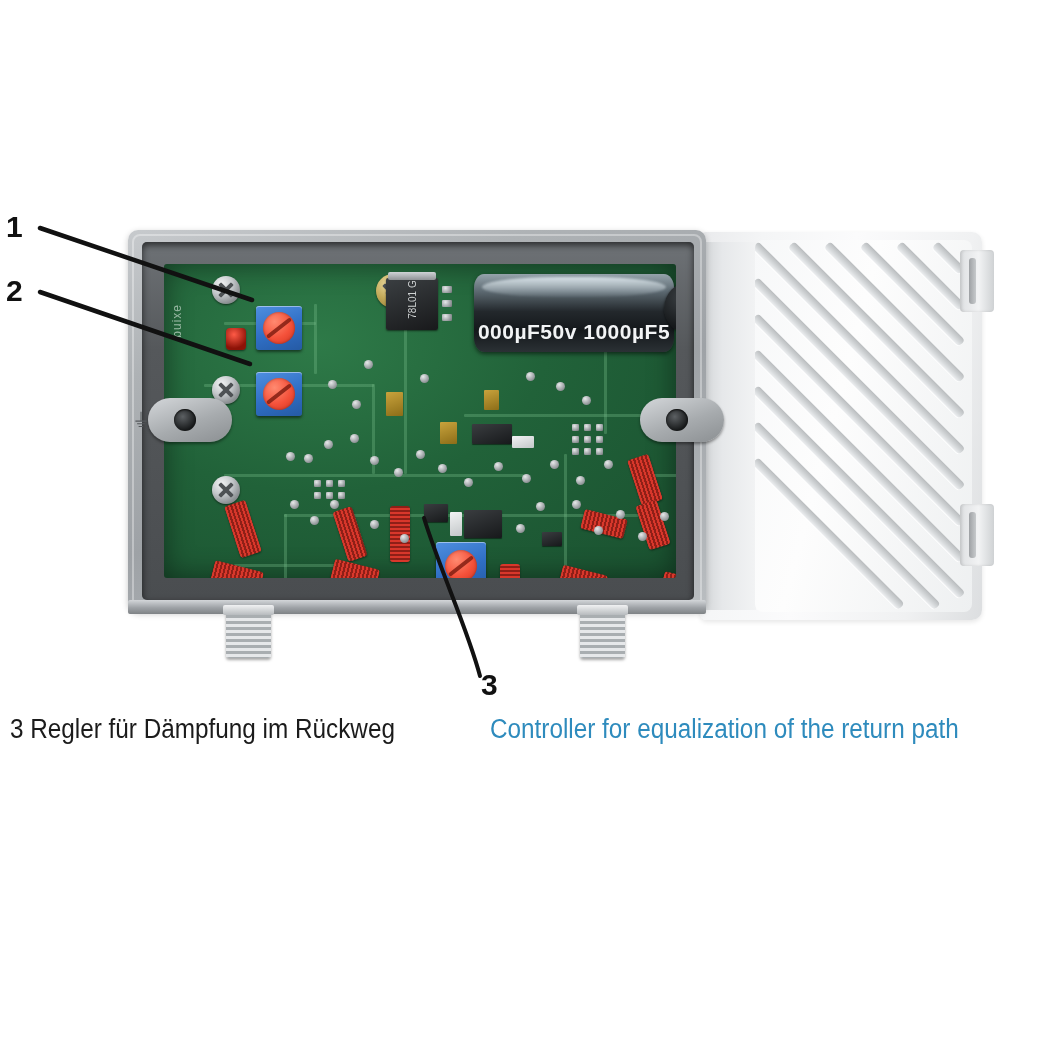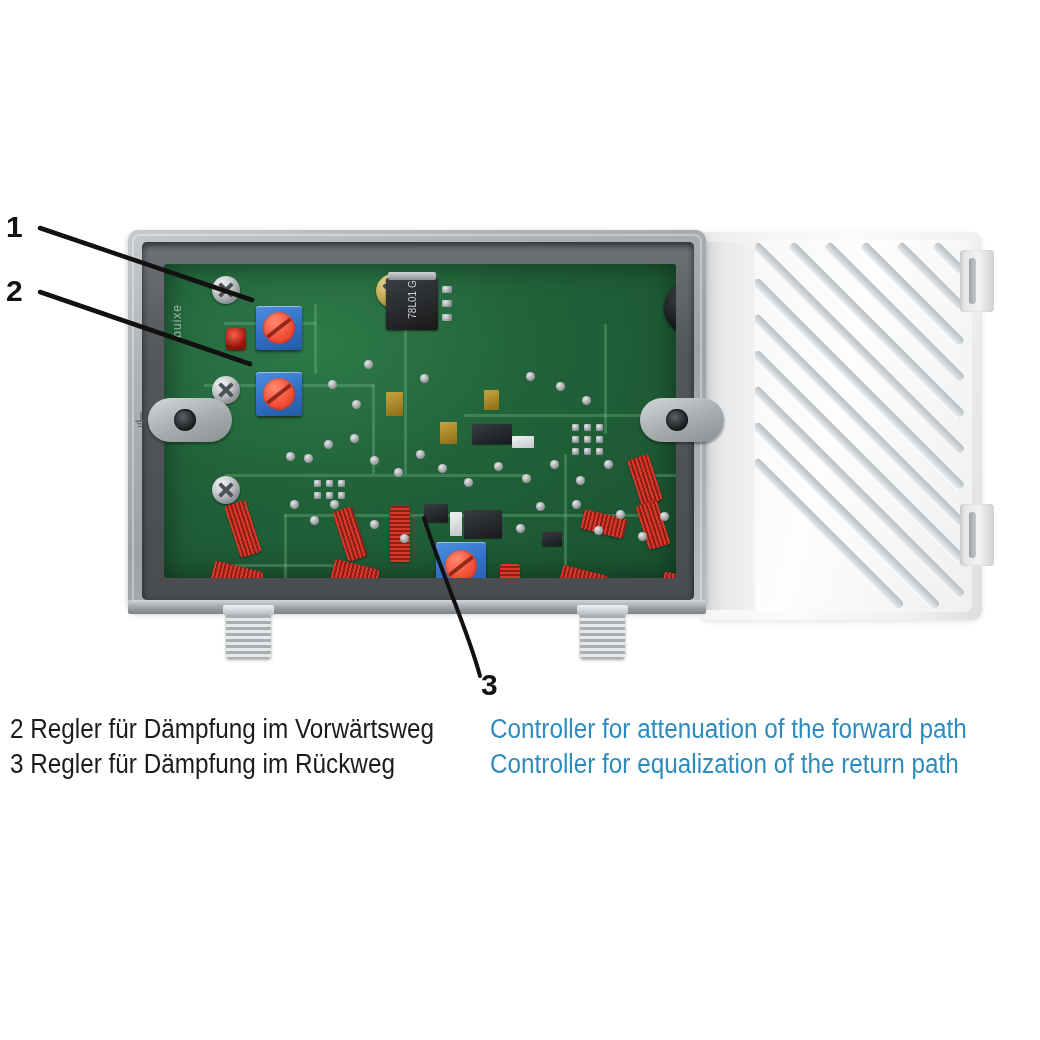--- a/index.html
+++ b/index.html
@@ -293,20 +293,24 @@
           <div class="screw brass" style="left:212px;top:10px;width:34px;height:34px;"></div>
 
           <div class="to220">
             <div class="tab"></div>
             <div class="t">78L01 G</div>
           </div>
           <div class="pad sq" style="left:278px;top:22px;width:10px;height:7px;"></div>
           <div class="pad sq" style="left:278px;top:36px;width:10px;height:7px;"></div>
           <div class="pad sq" style="left:278px;top:50px;width:10px;height:7px;"></div>
 
+          <div class="bigcap">
+            <div class="sheen"></div>
+            <div class="caplabel">000µF50v  1000µF5</div>
+          </div>
 
           <div class="smallcap" style="left:500px;top:18px;">
             <div class="t">MDKL2 R8152</div>
           </div>
 
           <div class="chipyel" style="left:222px;top:128px;width:17px;height:24px;"></div>
           <div class="chipyel" style="left:276px;top:158px;width:17px;height:22px;"></div>
           <div class="chipyel" style="left:320px;top:126px;width:15px;height:20px;"></div>
 
           <div class="chipblk" style="left:308px;top:160px;width:40px;height:20px;"></div>
@@ -416,22 +420,18 @@
     <line x1="40" y1="292" x2="250" y2="364" stroke="#111" stroke-width="4.5" stroke-linecap="round"></line>
     <path d="M 424 518 C 440 570 468 630 480 676" stroke="#111" stroke-width="4" fill="none" stroke-linecap="round"></path>
   </svg>
 
   <div class="callout-num" style="left:6px;top:212px;">1</div>
   <div class="callout-num" style="left:6px;top:276px;">2</div>
   <div class="callout-num" style="left:481px;top:670px;">3</div>
 
   <div class="legend">
     <div class="lrow">
-      <div class="de">2 Regler für Dämpfung im Vorwärtsweg</div>
-      <div class="en">Controller for attenuation of the forward path</div>
-    </div>
-    <div class="lrow">
       <div class="de">3 Regler für Dämpfung im Rückweg</div>
       <div class="en">Controller for equalization of the return path</div>
     </div>
   </div>
 
 </div>
 
 </body></html>

